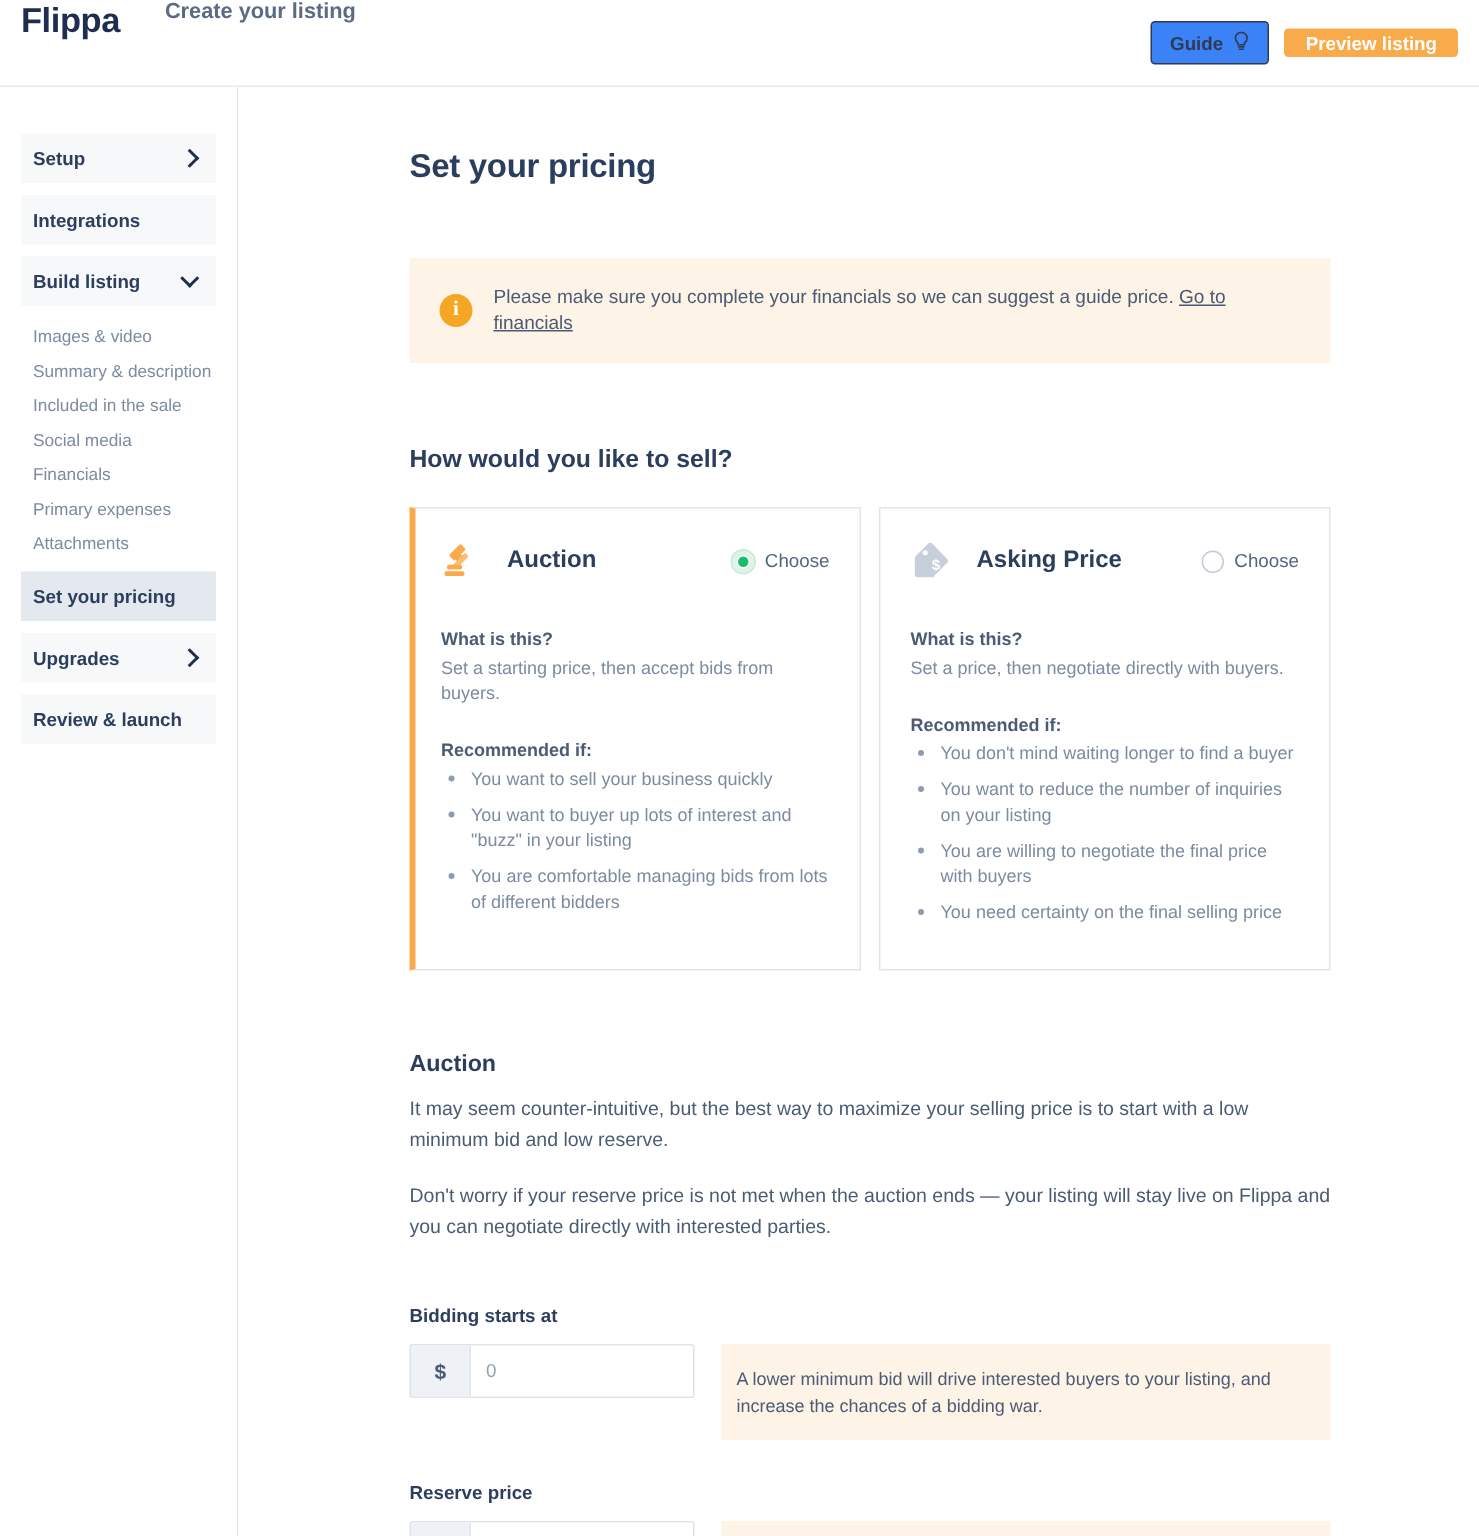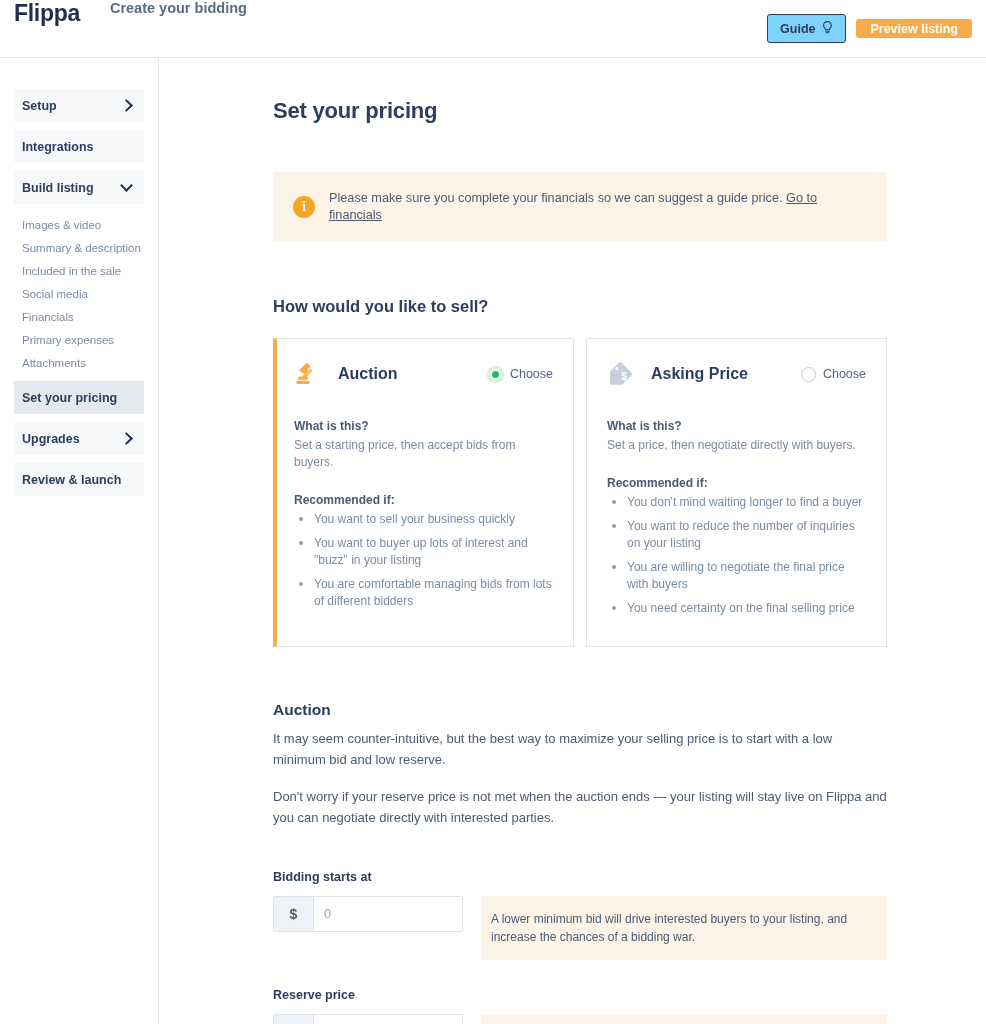--- a/index.html
+++ b/index.html
@@ -40,21 +40,21 @@
     gap: 10px;
   }
   .btn-guide {
     display: inline-flex;
     align-items: center;
     gap: 7px;
     height: 29px;
     padding: 0 12px;
     border: 1.5px solid #2f3b52;
     border-radius: 3px;
-    background: #7dd3fc;
+    background: #3b82f6;
     font-size: 12.5px;
     font-weight: 700;
     color: #2f3b52;
     cursor: pointer;
     font-family: "Liberation Sans", sans-serif;
   }
   .btn-preview {
     display: inline-flex;
     align-items: center;
     justify-content: center;
@@ -317,21 +317,21 @@
     line-height: 18px;
     min-height: 50px;
   }
   .field-block { margin-bottom: 28px; }
 </style>
 </head>
 <body>
 
 <div class="topbar">
   <div class="brand">Flippa</div>
-  <div class="page-kicker">Create your bidding</div>
+  <div class="page-kicker">Create your listing</div>
   <div class="topbar-actions">
     <button class="btn-guide">
       <span>Guide</span>
       <span>
         <svg width="11" height="13" viewBox="0 0 11 13" fill="none">
           <path d="M5.5 0.6C3.3 0.6 1.6 2.3 1.6 4.4c0 1.3 0.7 2.3 1.4 3 0.3 0.3 0.5 0.7 0.5 1.1v0.3h4v-0.3c0-0.4 0.2-0.8 0.5-1.1 0.7-0.7 1.4-1.7 1.4-3C9.4 2.3 7.7 0.6 5.5 0.6z" stroke="#2f3b52" stroke-width="1.1" fill="none"></path>
           <path d="M3.7 10.2h3.6M4.2 11.8h2.6" stroke="#2f3b52" stroke-width="1.1" stroke-linecap="round"></path>
         </svg>
       </span>
     </button>

